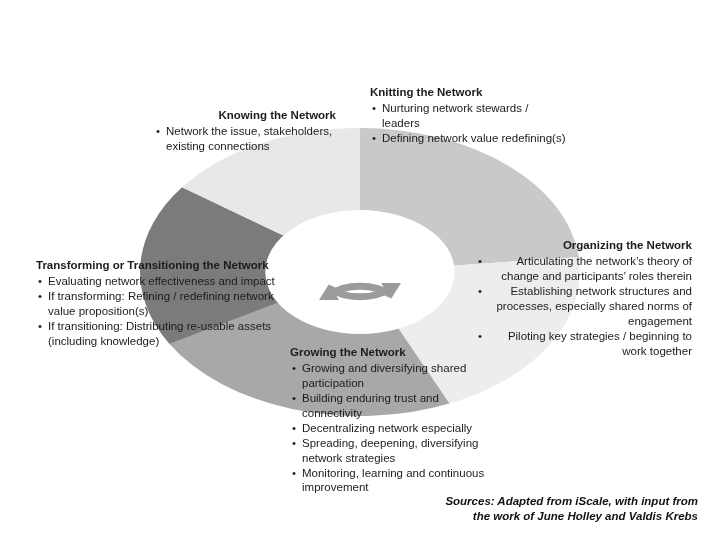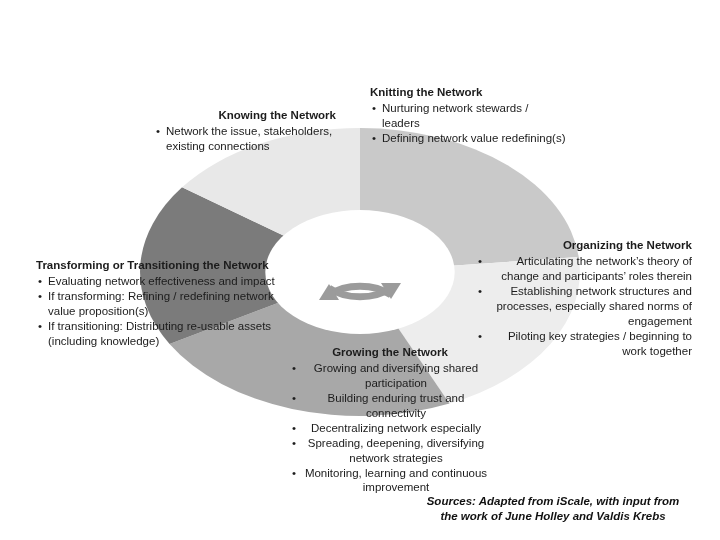--- a/index.html
+++ b/index.html
@@ -76,34 +76,33 @@
   #lbl-organizing {
     left: 476px;
     top: 238px;
     width: 216px;
     text-align: right;
   }
   #lbl-growing {
     left: 290px;
     top: 345px;
     width: 200px;
-    text-align: center;
   }
   #lbl-transforming {
     left: 36px;
     top: 243px;
     width: 240px;
     margin-top: 15px;
   }
   #source {
     position: absolute;
     right: 22px;
     bottom: 16px;
     width: 290px;
-    text-align: center;
+    text-align: right;
     font-size: 11.5px;
     font-weight: bold;
     font-style: italic;
     line-height: 1.32;
     color: #111111;
   }
 </style>
 </head>
 <body>
 

